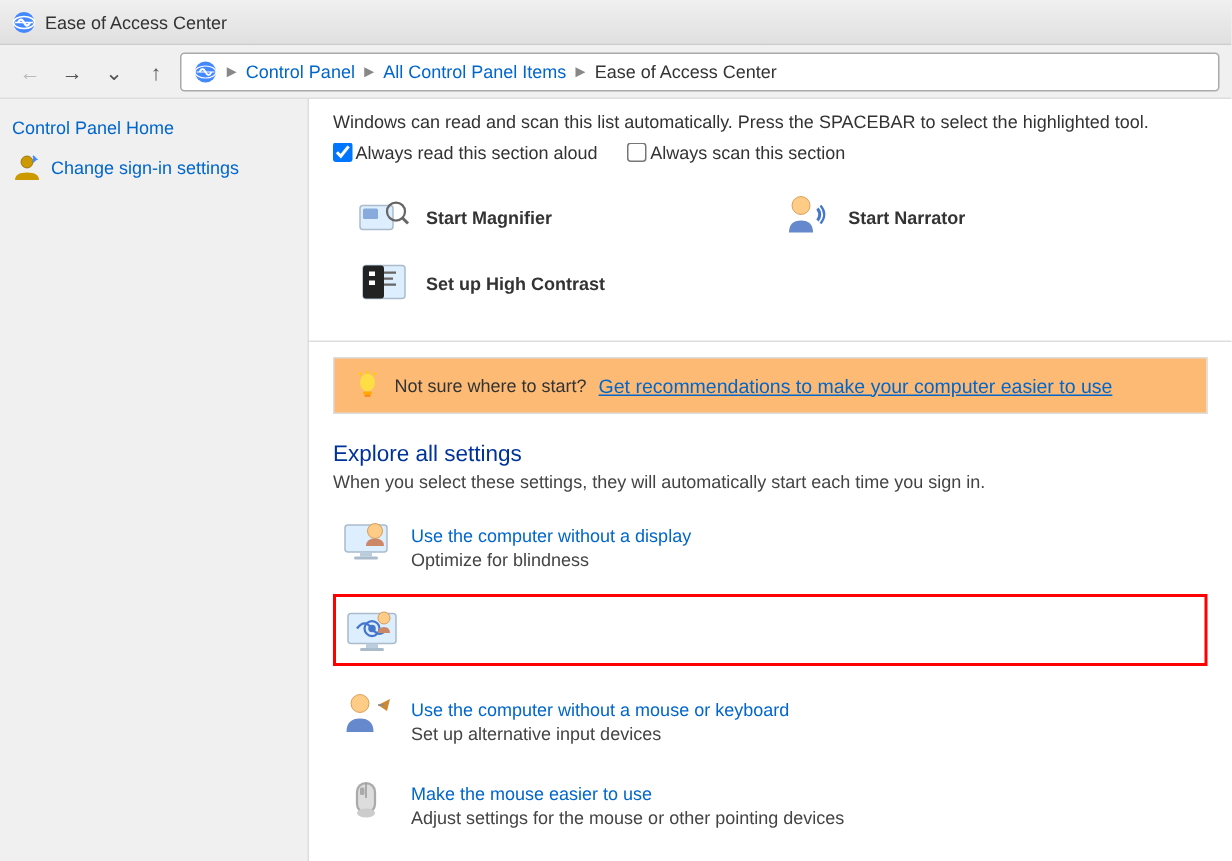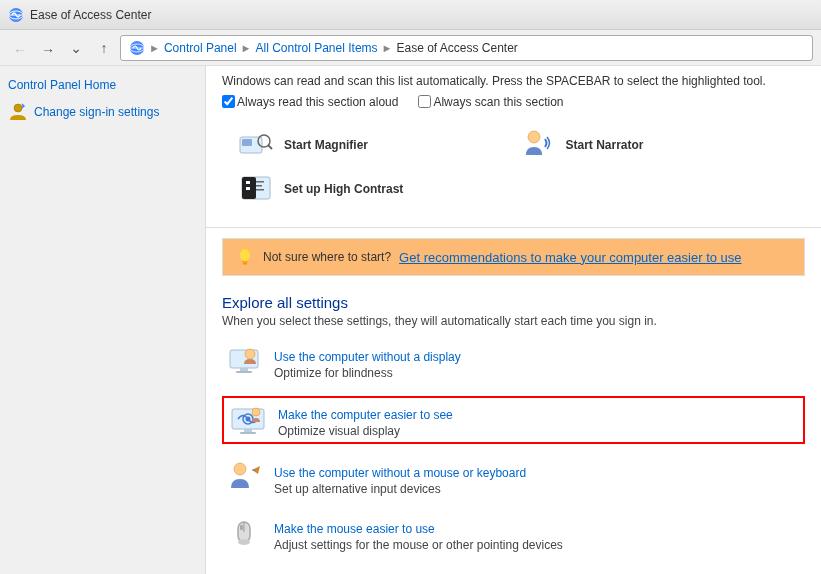--- a/index.html
+++ b/index.html
@@ -365,24 +365,20 @@
         <svg class="setting-icon" viewBox="0 0 36 36">
           <rect x="2" y="7" width="32" height="20" rx="2" fill="#ddeeff" stroke="#aabbcc" stroke-width="1"></rect>
           <rect x="14" y="27" width="8" height="3" fill="#bbccdd"></rect>
           <rect x="10" y="30" width="16" height="2" rx="1" fill="#aabbcc"></rect>
           <circle cx="18" cy="17" r="5" fill="none" stroke="#4477cc" stroke-width="1.5"></circle>
           <circle cx="18" cy="17" r="2.5" fill="#4477cc"></circle>
           <path d="M8 17 Q13 10 18 17 Q23 24 28 17" stroke="#4477cc" stroke-width="1.5" fill="none"></path>
           <circle cx="26" cy="10" r="4" fill="#ffcc88" stroke="#cc8833" stroke-width="0.5"></circle>
           <path d="M22 20 Q22 16 26 16 Q30 16 30 20" fill="#cc8866"></path>
         </svg>
-        <div class="setting-text">
-          <a class="setting-link" href="#">Make the computer easier to see</a>
-          <span class="setting-desc">Optimize visual display</span>
-        </div>
       </div>
 
       <div class="setting-item">
         <svg class="setting-icon" viewBox="0 0 36 36">
           <circle cx="14" cy="9" r="6" fill="#ffcc88" stroke="#cc8833" stroke-width="0.5"></circle>
           <path d="M5 28 Q5 19 14 19 Q23 19 23 28" fill="#6688cc"></path>
           <path d="M26 10 L34 6 L32 14 Z" fill="#cc8833"></path>
           <line x1="26" y1="10" x2="30" y2="10" stroke="#888" stroke-width="1"></line>
         </svg>
         <div class="setting-text">

